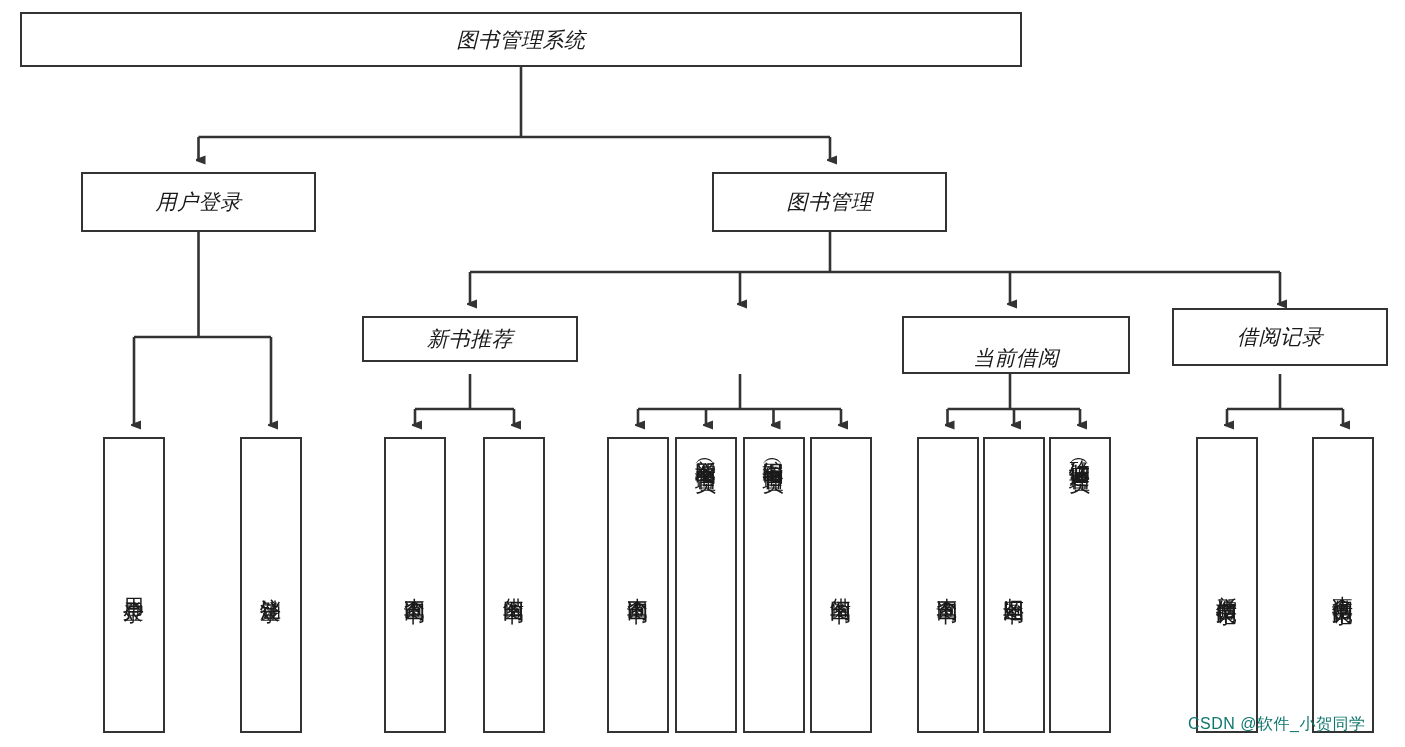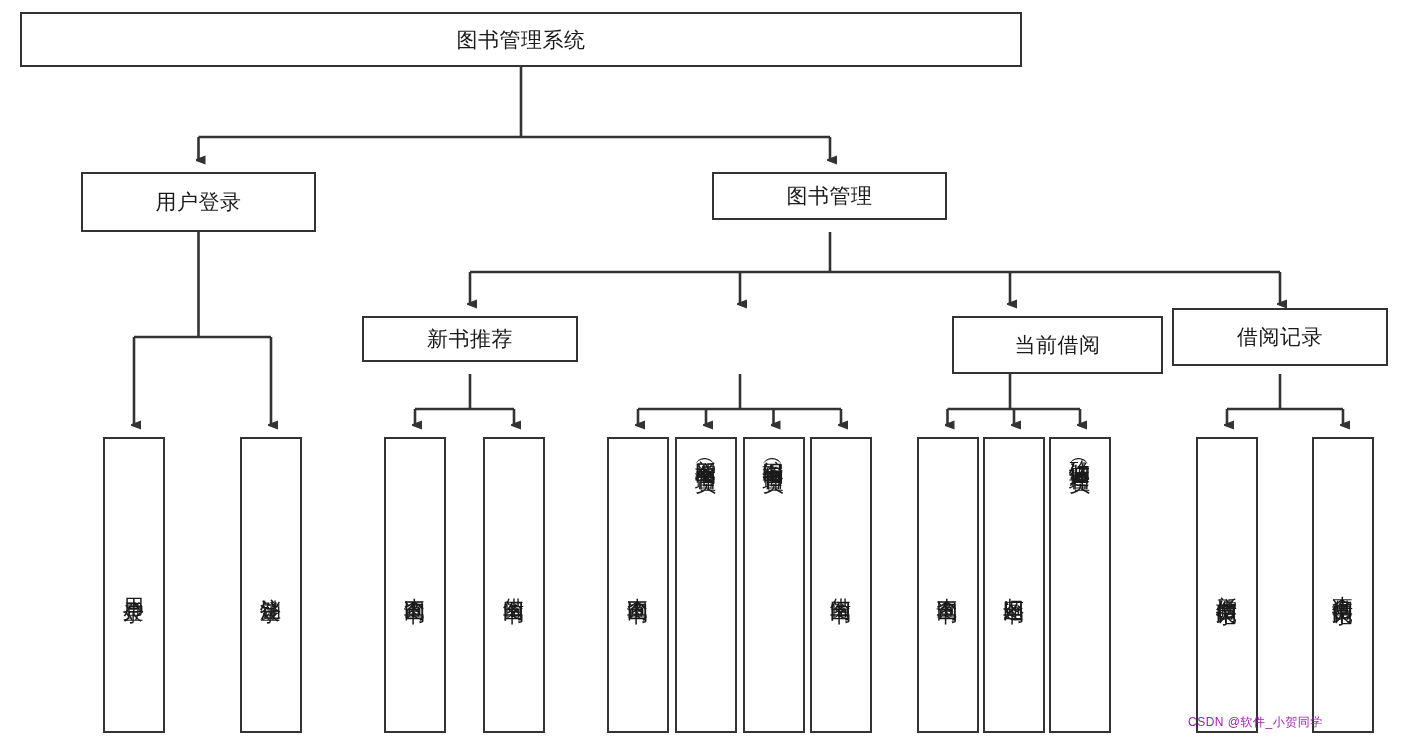--- a/index.html
+++ b/index.html
@@ -33,20 +33,21 @@
     background: #ffffff;
     border: 2.6px solid #333333;
     display: flex;
     align-items: center;
     justify-content: center;
     color: #1a1a1a;
   }
   .node.horiz {
     font-size: 21px;
     letter-spacing: 0.5px;
+    font-style: italic;
   }
   .node.vert {
     writing-mode: vertical-rl;
     text-orientation: upright;
     align-items: center;
     justify-content: center;
     font-size: 21px;
     line-height: 1.0;
     letter-spacing: 2px;
     padding: 4px 0;
@@ -55,22 +56,22 @@
     justify-content: flex-start;
   }
   .node .label {
     display: block;
     white-space: pre;
   }
   .watermark {
     position: absolute;
     left: 1188px;
     top: 714px;
-    font-size: 12px;
-    color: #a21caf;
+    font-size: 16px;
+    color: #0f766e;
     white-space: nowrap;
     letter-spacing: 0.5px;
   }
 </style>
 </head>
 <body>
 
 <div id="diagram-root">
 
   <svg class="connectors" viewBox="0 0 1405 747" xmlns="http://www.w3.org/2000/svg">
@@ -123,28 +124,28 @@
     </g>
   </svg>
 
   <div class="node horiz" style="left:20px; top:12px; width:1002px; height:55px;">
     <span class="label">图书管理系统</span>
   </div>
 
   <div class="node horiz" style="left:81px; top:172px; width:235px; height:60px;">
     <span class="label">用户登录</span>
   </div>
-  <div class="node horiz" style="left:712px; top:172px; width:235px; height:48px;">
+  <div class="node horiz" style="left:712px; top:172px; width:235px; height:60px;">
     <span class="label">图书管理</span>
   </div>
 
   <div class="node horiz" style="left:362px; top:316px; width:216px; height:46px;">
     <span class="label">新书推荐</span>
   </div>
-  <div class="node horiz" style="left:952px; top:316px; width:211px; height:58px;">
+  <div class="node horiz" style="left:902px; top:316px; width:228px; height:58px;align-items:flex-end;">
     <span class="label">当前借阅</span>
   </div>
   <div class="node horiz" style="left:1172px; top:308px; width:216px; height:58px;">
     <span class="label">借阅记录</span>
   </div>
 
   <div class="node vert" style="left:103px; top:437px; width:62px; height:296px;">
     <span class="label">用户登录</span>
   </div>
   <div class="node vert" style="left:240px; top:437px; width:62px; height:296px;">

